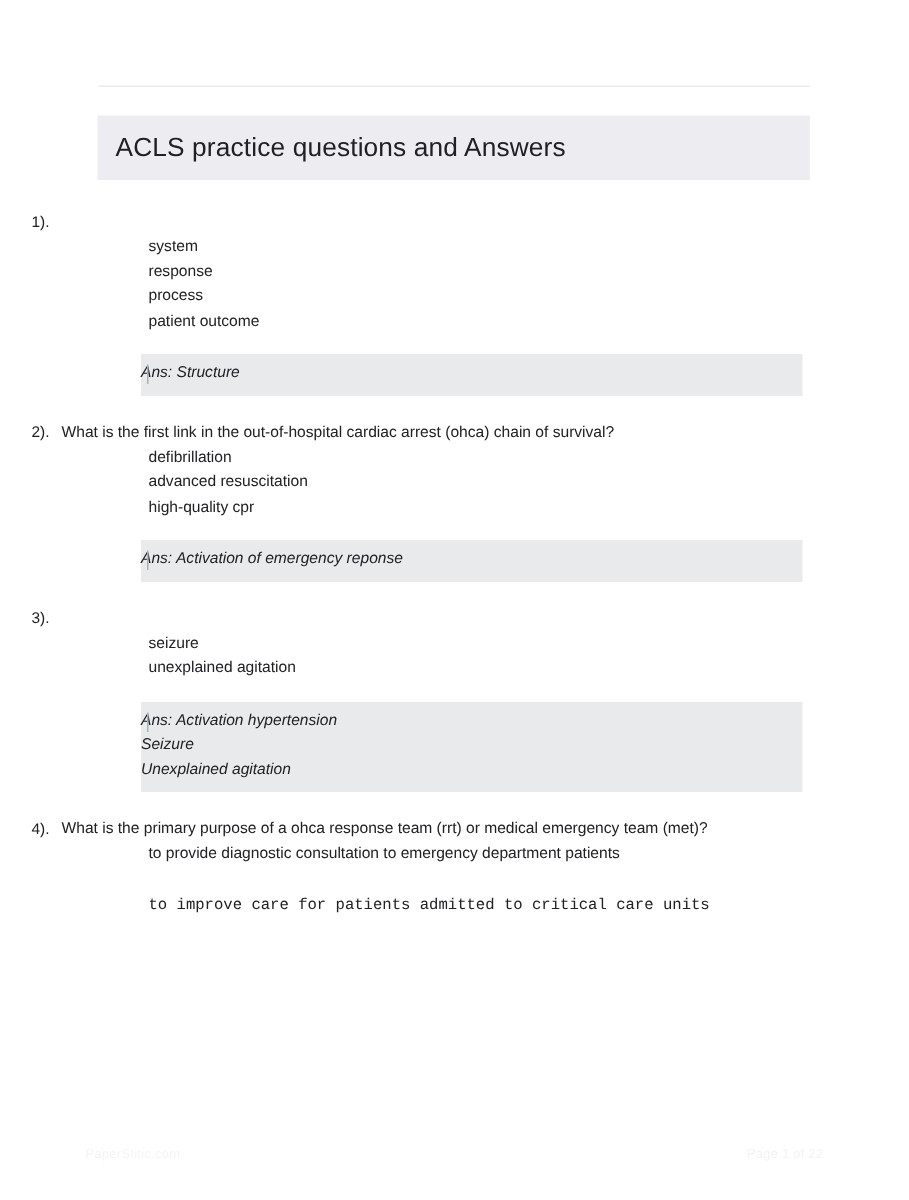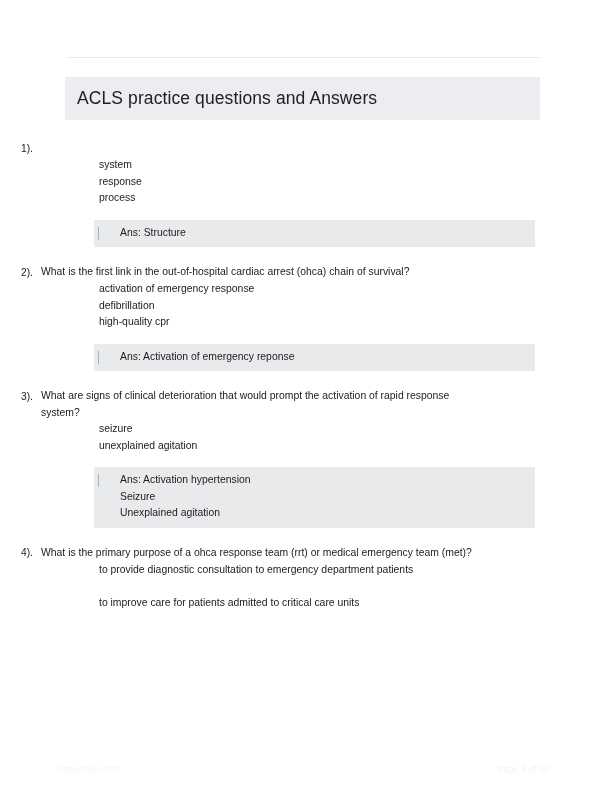--- a/index.html
+++ b/index.html
@@ -93,37 +93,39 @@
   .opt {
     font-size: 10.4px;
     line-height: 16.5px;
     color: #202124;
   }
   .options.wide .opt {
     margin-bottom: 17px;
   }
   .options.wide .opt:last-child {
     margin-bottom: 0;
+    font-family: Liberation Mono, monospace;
   }
 
   .ansbox {
     margin-left: 94px;
     margin-top: 13px;
     width: 441px;
     background: #e9eaec;
     padding: 5px 0 6px 0;
     box-sizing: border-box;
     position: relative;
   }
   .ansline {
     font-size: 10.4px;
     line-height: 16.5px;
     color: #202124;
-    padding-left: 26px;
-    position: relative;
+    padding-left: 0;
+    position: relative;
+    font-style: italic;
   }
   .ansline.first::before {
     content: "";
     position: absolute;
     left: 4px;
     top: 2px;
     width: 1.4px;
     height: 13px;
     background: #9fb7b4;
   }
@@ -166,43 +168,43 @@
 
   <div class="content">
       <div class="qblock">
         <div class="qhead">
           <div class="qnum">1).</div>
         </div>
         <div class="options">
           <div class="opt">system</div>
           <div class="opt">response</div>
           <div class="opt">process</div>
+          <div class="opt">patient outcome</div>
         </div>
         <div class="ansbox">
           <div class="ansline first">Ans: Structure</div>
         </div>
       </div>
       <div class="qblock">
         <div class="qhead">
           <div class="qnum">2).</div>
           <div class="qtext">What is the first link in the out-of-hospital cardiac arrest (ohca) chain of survival?</div>
         </div>
         <div class="options">
-          <div class="opt">activation of emergency response</div>
           <div class="opt">defibrillation</div>
+          <div class="opt">advanced resuscitation</div>
           <div class="opt">high-quality cpr</div>
         </div>
         <div class="ansbox">
           <div class="ansline first">Ans: Activation of emergency reponse</div>
         </div>
       </div>
       <div class="qblock">
         <div class="qhead">
           <div class="qnum">3).</div>
-          <div class="qtext">What are signs of clinical deterioration that would prompt the activation of rapid response system?</div>
         </div>
         <div class="options">
           <div class="opt">seizure</div>
           <div class="opt">unexplained agitation</div>
         </div>
         <div class="ansbox">
           <div class="ansline first">Ans: Activation hypertension</div>
           <div class="ansline">Seizure</div>
           <div class="ansline">Unexplained agitation</div>
         </div>

